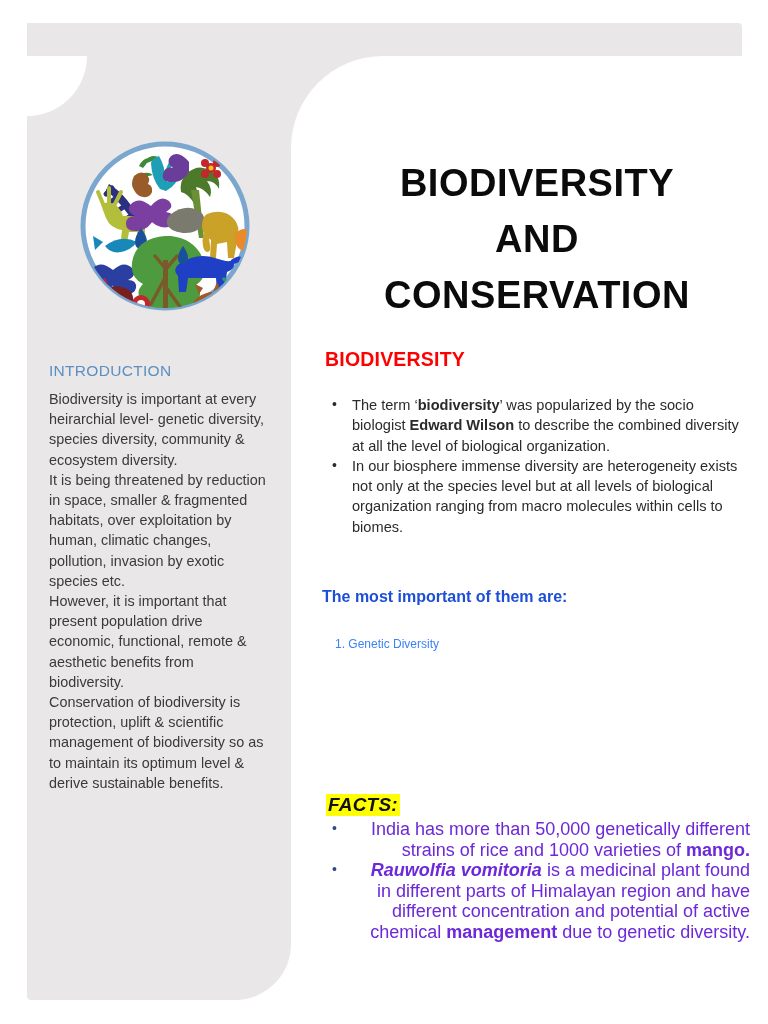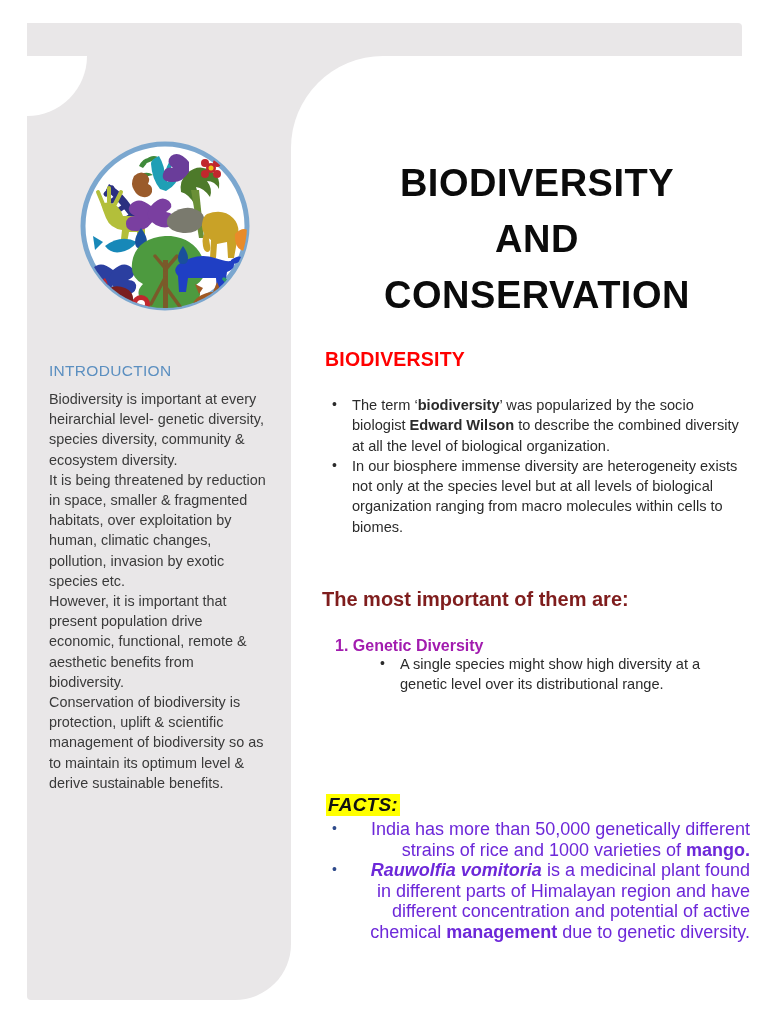--- a/index.html
+++ b/index.html
@@ -149,28 +149,28 @@
     position: absolute;
     left: 10px;
     top: -1px;
     font-size: 14px;
     color: #2b2b2b;
   }
 
   .lead-bold {
     position: absolute;
     font-weight: bold;
-    font-size: 20px;
-    color: #7f1d1d;
+    font-size: 16px;
+    color: #1d4ed8;
   }
   .num-item {
     position: absolute;
-    font-weight: bold;
-    font-size: 16px;
-    color: #a21caf;
+    font-weight: normal;
+    font-size: 12px;
+    color: #3b82f6;
   }
 
   .facts-head {
     position: absolute;
     left: 326px;
     top: 794px;
     font-style: italic;
     font-weight: bold;
     font-size: 19px;
     color: #111111;
@@ -321,21 +321,20 @@
     <li>In our biosphere immense diversity are heterogeneity exists not only at the species level but at all levels of biological organization ranging from macro molecules within cells to biomes.</li>
   </ul>
 </div>
 
 <div class="lead-bold" style="left:322px; top:588px;">The most important of them are:</div>
 
 <div class="num-item" style="left:335px; top:637px;">1.  Genetic Diversity</div>
 
 <div class="block" style="left:370px; top:654px; width:372px;">
   <ul class="bul">
-    <li>A single species might show high diversity at a genetic level over its distributional range.</li>
   </ul>
 </div>
 
 <div class="facts-head">FACTS:</div>
 <div class="block" style="left:322px; top:819px;">
   <ul class="facts-list">
     <li>India has more than 50,000 genetically different strains of rice and 1000 varieties of <b>mango.</b></li>
     <li><b><i>Rauwolfia vomitoria</i></b> is a medicinal plant found in different parts of Himalayan region and have different concentration and potential of active chemical <b>management</b> due to genetic diversity.</li>
   </ul>
 </div>

